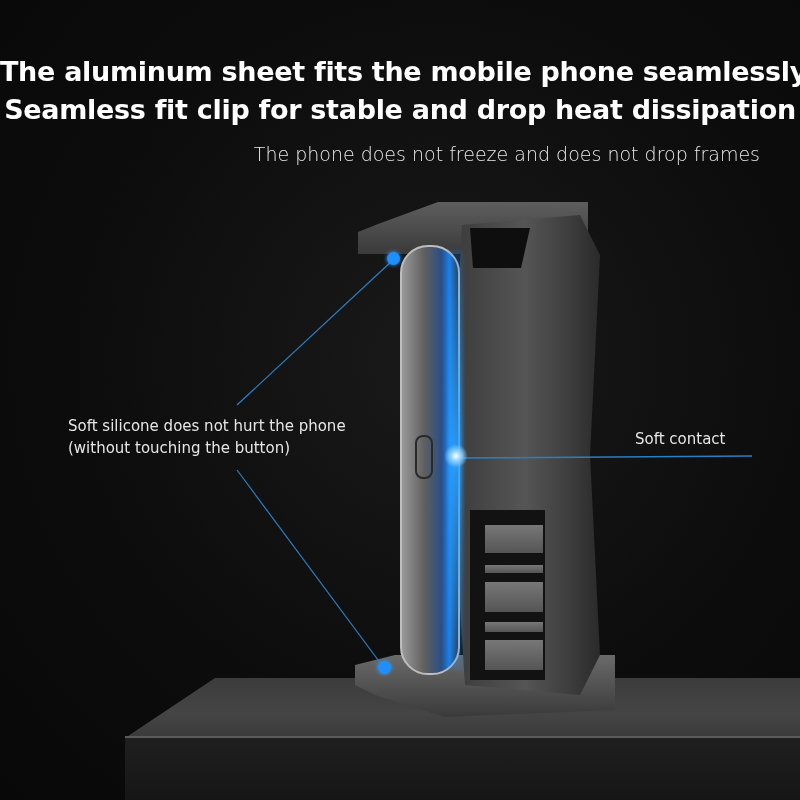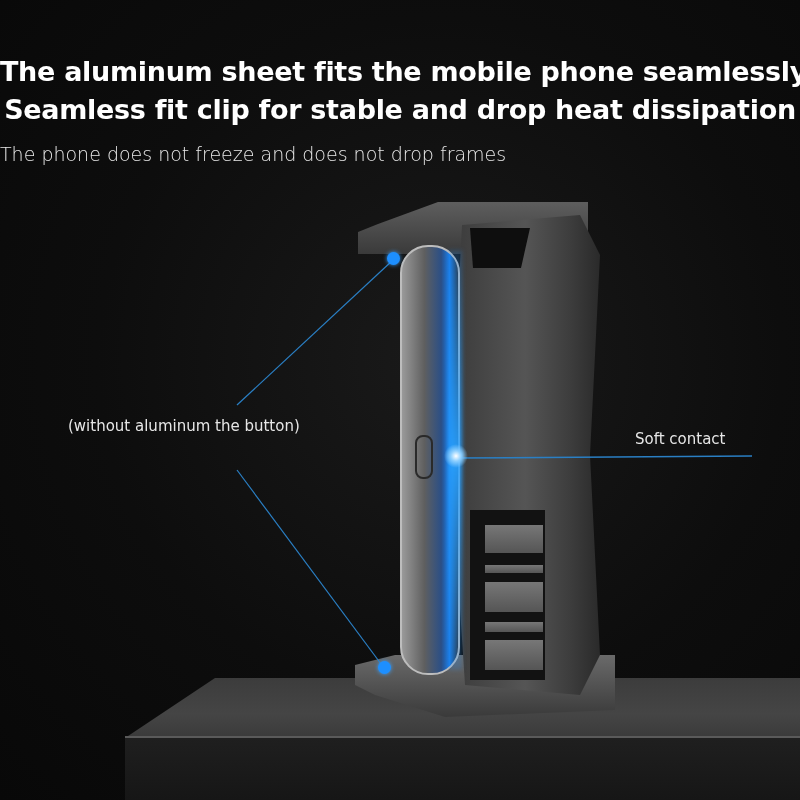--- a/index.html
+++ b/index.html
@@ -1,21 +1,21 @@
 <!DOCTYPE html>
 <html><head>
 <meta charset="utf-8">
 <style>
   html,body{margin:0;padding:0;}
   body{width:800px;height:800px;background:#0b0b0b;position:relative;overflow:hidden;font-family:"DejaVu Sans",sans-serif;color:#fff;}
   .bg{position:absolute;inset:0;background:radial-gradient(ellipse at 55% 45%,#1a1a1a 0%,#0d0d0d 55%,#080808 100%);}
   .headline{position:absolute;left:0;width:800px;text-align:center;font-weight:bold;font-size:27px;letter-spacing:-0.3px;color:#fff;white-space:nowrap;}
   .h1{top:56px;}
   .h2{top:94px;}
-  .sub{position:absolute;top:143px;left:0;width:760px;text-align:left;font-size:19px;color:#e8e8e8;font-weight:300;}
+  .sub{position:absolute;top:143px;left:0;width:760px;text-align:right;font-size:19px;color:#e8e8e8;font-weight:300;}
   .label{position:absolute;font-size:15px;color:#e6e6e6;line-height:22px;}
   .lbl-left{left:68px;top:415px;}
   .lbl-right{left:635px;top:428px;}
   
   .ped-top{position:absolute;left:125px;top:678px;width:675px;height:60px;background:linear-gradient(180deg,#3c3c3c,#454545 60%,#3a3a3a);clip-path:polygon(90px 0,675px 0,675px 60px,0 60px);}
   .ped-edge{position:absolute;left:125px;top:736px;width:675px;height:2px;background:#5a5a5a;}
   .ped-front{position:absolute;left:125px;top:738px;width:675px;height:62px;background:linear-gradient(180deg,#1f1f1f,#161616);}
   
   .dev{position:absolute;}
   .top-arm{left:358px;top:202px;width:230px;height:52px;background:linear-gradient(180deg,#5e5e5e,#3a3a3a);clip-path:polygon(20px 22px,80px 0,230px 0,230px 52px,0 52px,0 30px);}
@@ -62,15 +62,16 @@
   <line x1="393" y1="260" x2="237" y2="405" stroke="#2a7fc4" stroke-width="1.2"></line>
   <line x1="237" y1="470" x2="384" y2="668" stroke="#2a7fc4" stroke-width="1.2"></line>
   <line x1="456" y1="458" x2="752" y2="456" stroke="#2a7fc4" stroke-width="1.5"></line>
 </svg>
 
 <div class="dev dot" style="left:387px;top:252px;"></div>
 <div class="dev dot" style="left:378px;top:661px;"></div>
 <div class="dev flare"></div>
 
 <div class="label lbl-left">
-  <div>(without aluminum the button)</div>
+  <div>Soft silicone does not hurt the phone</div>
+  <div>(without touching the button)</div>
 </div>
 <div class="label lbl-right">Soft contact</div>
 
 </body></html>

